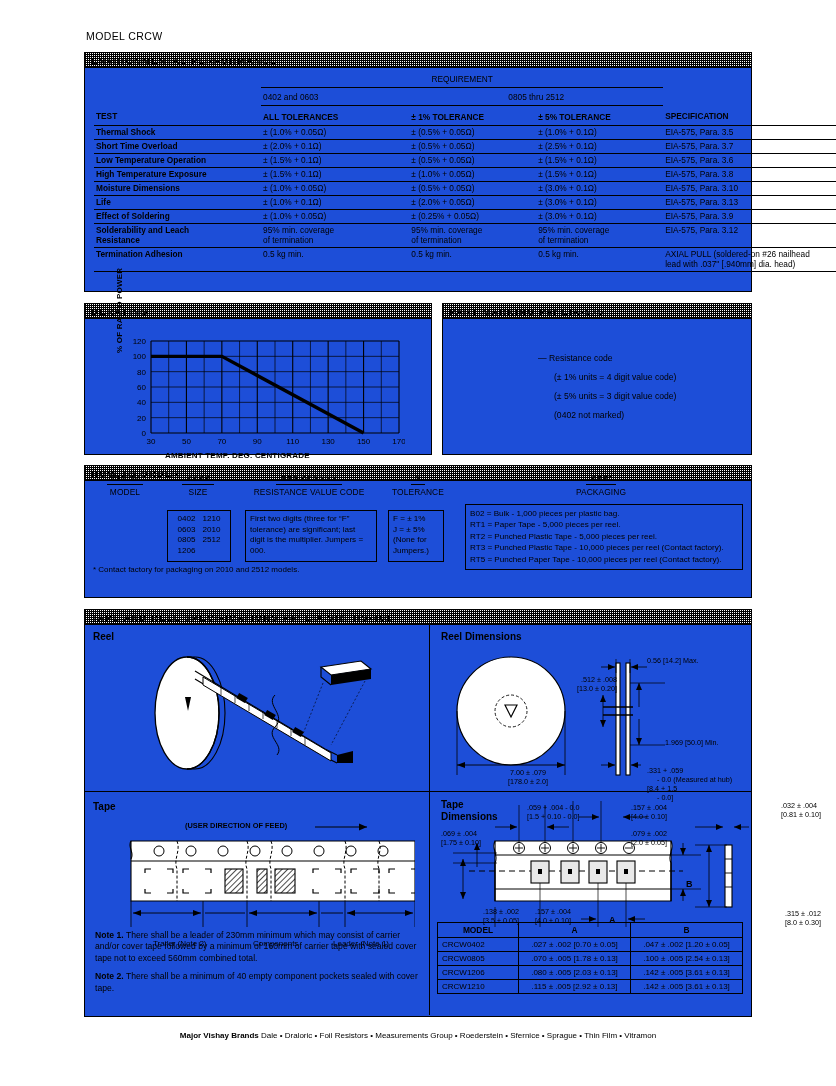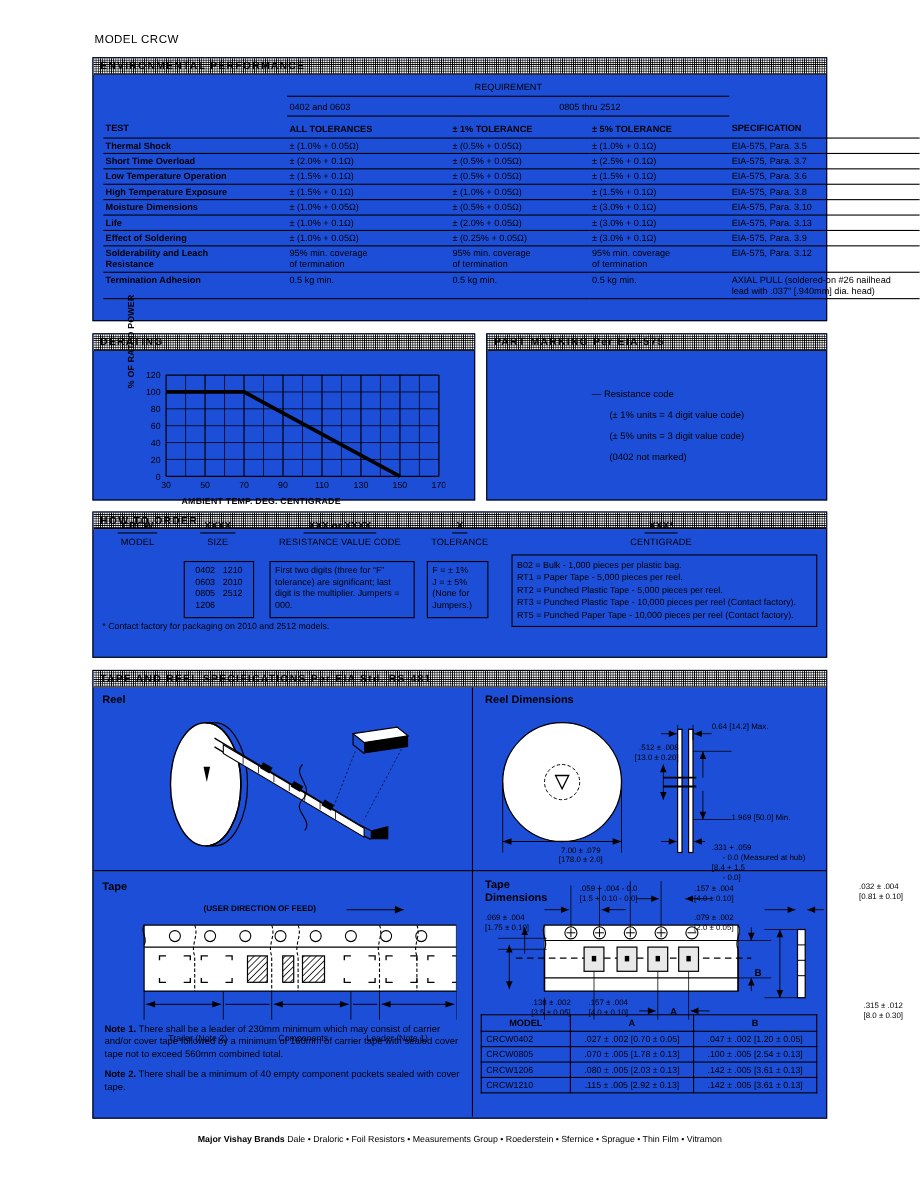--- a/index.html
+++ b/index.html
@@ -265,21 +265,21 @@
         <div class="hname">RESISTANCE VALUE CODE</div>
       </div>
 
       <div class="hcol" style="left:302px;top:7px;width:62px;">
         <div class="hcode">X</div>
         <div class="hname">TOLERANCE</div>
       </div>
 
       <div class="hcol" style="left:380px;top:7px;width:272px;">
         <div class="hcode">XXX*</div>
-        <div class="hname">CENTIGRADE</div>
+        <div class="hname">PACKAGING</div>
       </div>
 
       <div class="obox two" style="left:82px;top:44px;width:64px;height:52px;justify-content:center;">
         <div>
           <div>0402</div>
           <div>0603</div>
           <div>0805</div>
           <div>1206</div>
         </div>
         <div>
@@ -377,21 +377,21 @@
 
         <path d="M206 34 L206 58 M206 70 L206 96" stroke="#000" stroke-width=".8"></path>
         <path d="M206 34 L203 41 L209 41 Z" fill="#000"></path>
         <path d="M206 96 L203 89 L209 89 Z" fill="#000"></path>
         <path d="M197 34 L232 34 M197 96 L232 96" stroke="#000" stroke-width=".7"></path>
 
         <path d="M168 116 L182 116 M198 116 L208 116" stroke="#000" stroke-width=".8"></path>
         <path d="M182 116 L175 113 L175 119 Z" fill="#000"></path>
         <path d="M198 116 L205 113 L205 119 Z" fill="#000"></path>
       </svg>
-      <div class="dim" style="left:562px;top:31px;">0.64 [14.2] Max.</div>
+      <div class="dim" style="left:562px;top:31px;">0.56 [14.2] Max.</div>
       <div class="dim" style="left:492px;top:50px;text-align:right;">.512&nbsp;±&nbsp;.008<br>[13.0&nbsp;±&nbsp;0.20]</div>
       <div class="dim" style="left:580px;top:113px;">1.969 [50.0] Min.</div>
       <div class="dim" style="left: 562px; top: 141px; text-align: left;">.331&nbsp;+&nbsp;.059<br>&nbsp;&nbsp;&nbsp;&nbsp;&nbsp;-&nbsp;0.0&nbsp;(Measured&nbsp;at&nbsp;hub)<br>[8.4&nbsp;+&nbsp;1.5<br>&nbsp;&nbsp;&nbsp;&nbsp;&nbsp;-&nbsp;0.0]</div>
       <div class="dim" style="left:388px;top:143px;text-align:center;width:110px;">7.00&nbsp;±&nbsp;.079<br>[178.0&nbsp;±&nbsp;2.0]</div>
 
       <div class="tr-label" style="left:8px;top:176px;">Tape</div>
       <div class="dimb" style="left:100px;top:196px;">(USER DIRECTION OF FEED)</div>
       <svg style="position:absolute;left:30px;top:190px;" width="300" height="130" viewBox="0 0 300 130">
         <path d="M200 12 L252 12" stroke="#000" stroke-width="1"></path>
         <path d="M252 12 L244 8.5 L244 15.5 Z" fill="#000"></path>

